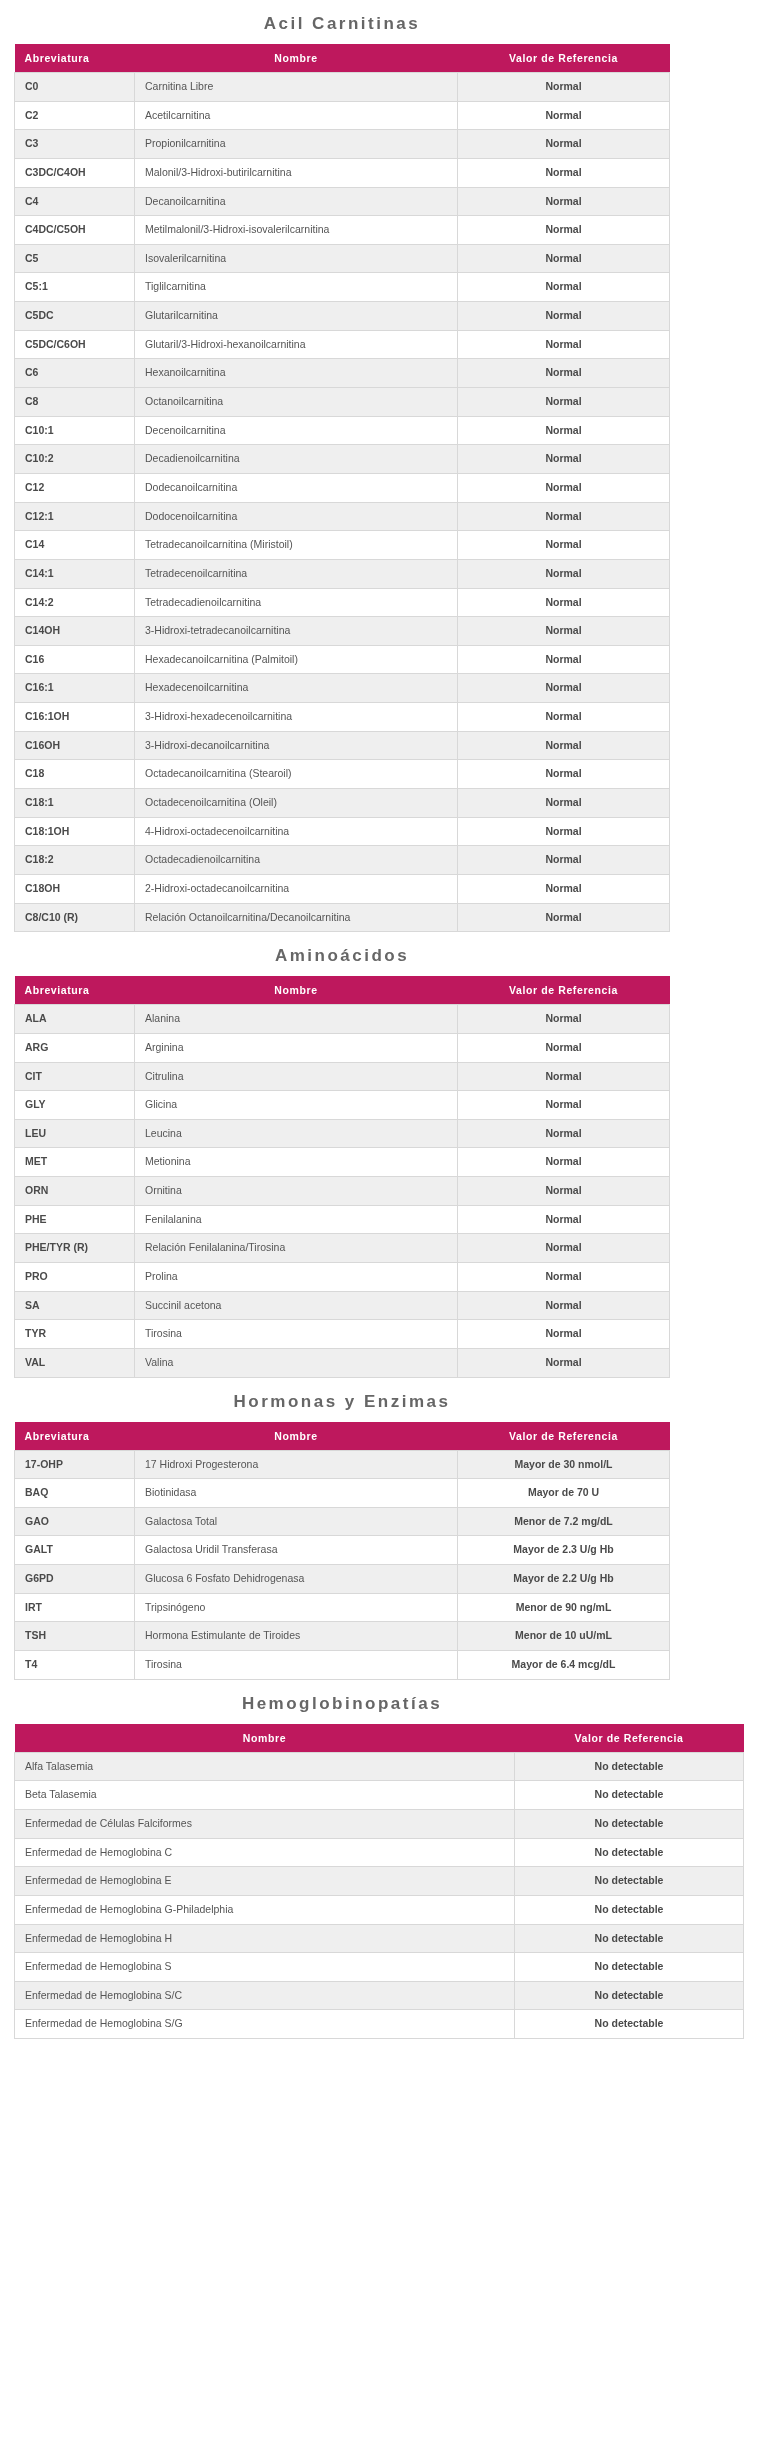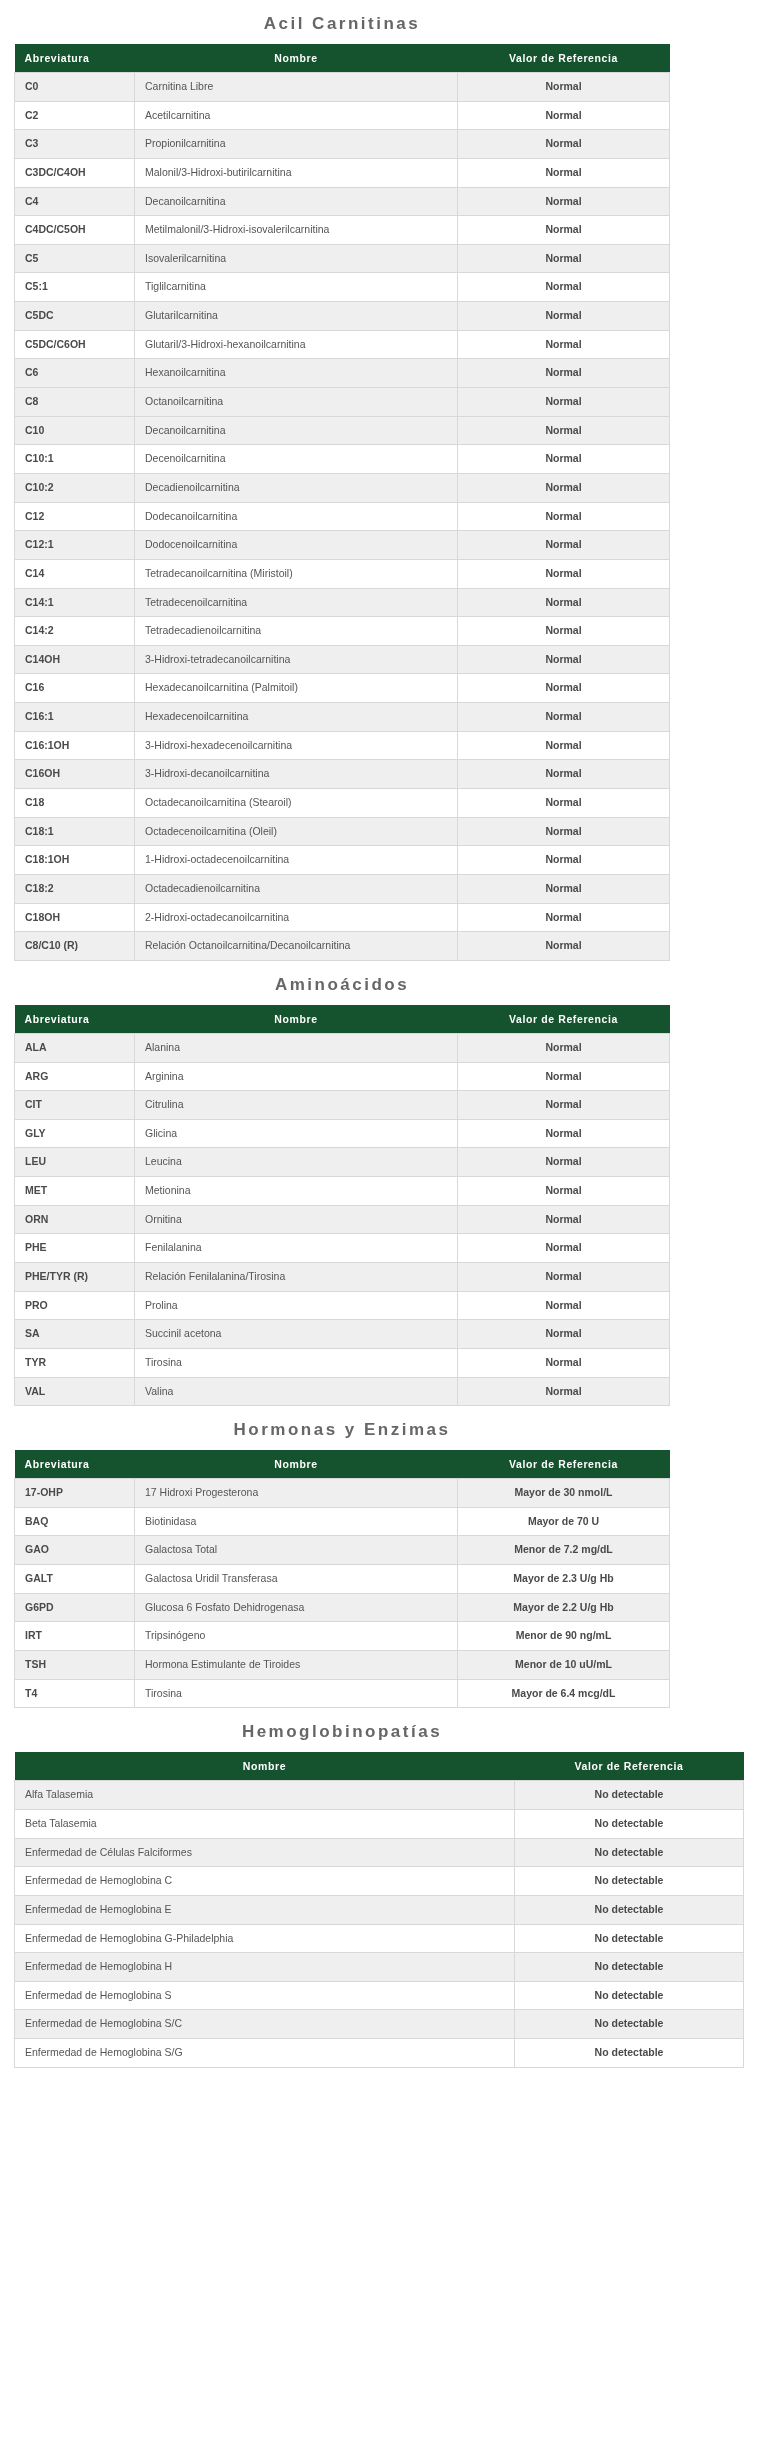--- a/index.html
+++ b/index.html
@@ -25,21 +25,21 @@
     letter-spacing: 2.5px;
     padding: 14px 0 10px 0;
     margin: 0;
   }
   table {
     width: 100%;
     border-collapse: collapse;
     table-layout: fixed;
   }
   thead th {
-    background: #14532d;
+    background: #be185d;
     color: #ffffff;
     font-size: 10.5px;
     font-weight: bold;
     letter-spacing: 0.6px;
     padding: 8px 10px;
     text-align: left;
     border: none;
   }
   thead th.center { text-align: center; }
   tbody td {
@@ -151,25 +151,20 @@
       <tr class="odd">
           <td class="abbr">C6</td>
           <td class="name">Hexanoilcarnitina</td>
           <td class="ref">Normal</td>
         </tr>
       <tr class="odd">
           <td class="abbr">C8</td>
           <td class="name">Octanoilcarnitina</td>
           <td class="ref">Normal</td>
         </tr>
-      <tr class="odd">
-          <td class="abbr">C10</td>
-          <td class="name">Decanoilcarnitina</td>
-          <td class="ref">Normal</td>
-        </tr>
       <tr class="even">
           <td class="abbr">C10:1</td>
           <td class="name">Decenoilcarnitina</td>
           <td class="ref">Normal</td>
         </tr>
       <tr class="odd">
           <td class="abbr">C10:2</td>
           <td class="name">Decadienoilcarnitina</td>
           <td class="ref">Normal</td>
         </tr>
@@ -228,21 +223,21 @@
           <td class="name">Octadecanoilcarnitina (Stearoil)</td>
           <td class="ref">Normal</td>
         </tr>
       <tr class="odd">
           <td class="abbr">C18:1</td>
           <td class="name">Octadecenoilcarnitina (Oleil)</td>
           <td class="ref">Normal</td>
         </tr>
       <tr class="even">
           <td class="abbr">C18:1OH</td>
-          <td class="name">1-Hidroxi-octadecenoilcarnitina</td>
+          <td class="name">4-Hidroxi-octadecenoilcarnitina</td>
           <td class="ref">Normal</td>
         </tr>
       <tr class="odd">
           <td class="abbr">C18:2</td>
           <td class="name">Octadecadienoilcarnitina</td>
           <td class="ref">Normal</td>
         </tr>
       <tr class="even">
           <td class="abbr">C18OH</td>
           <td class="name">2-Hidroxi-octadecanoilcarnitina</td>

